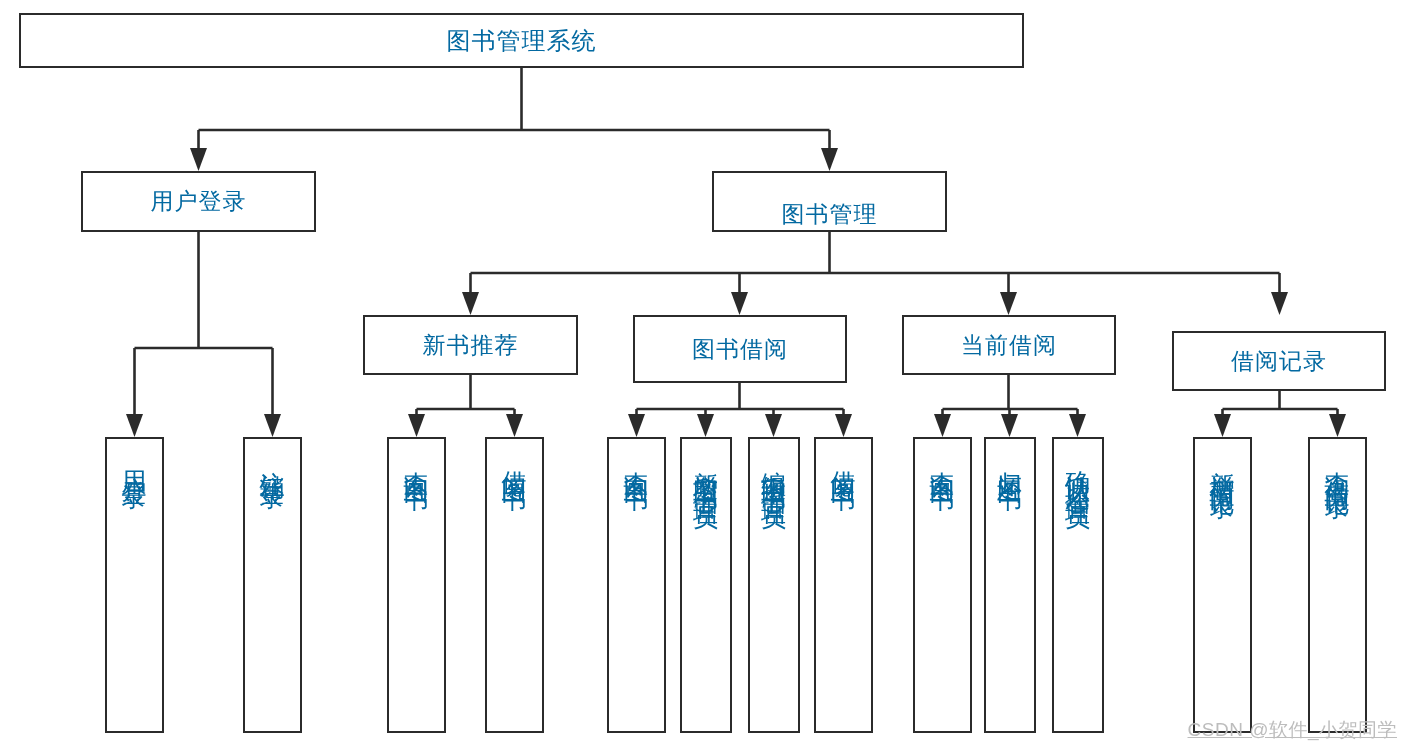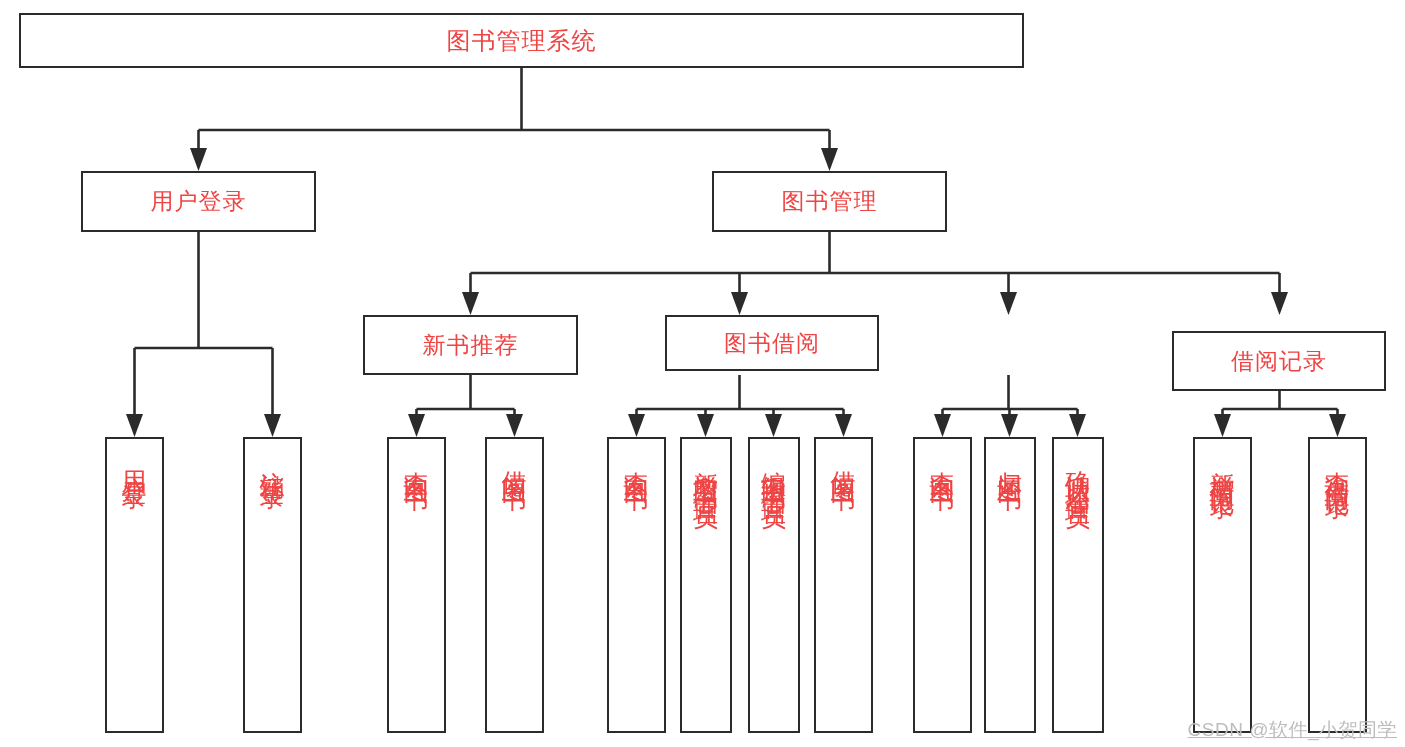--- a/index.html
+++ b/index.html
@@ -39,21 +39,21 @@
 
   
   .node {
     position: absolute;
     box-sizing: border-box;
     background: #ffffff;
     border: 2.6px solid #2b2b2b;
     display: flex;
     align-items: center;
     justify-content: center;
-    color: #ef4444;
+    color: #0369a1;
   }
   .node .label {
     white-space: nowrap;
     letter-spacing: 1px;
   }
 
   
   .node.root .label {
     font-size: 24px;
   }
@@ -164,32 +164,35 @@
   </svg>
 
   <div class="node root" style="left:19px; top:13px; width:1005px; height:55px;">
     <span class="label">图书管理系统</span>
   </div>
 
   <div class="node branch" style="left:81px; top:171px; width:235px; height:61px;">
     <span class="label">用户登录</span>
   </div>
 
-  <div class="node branch" style="left:712px; top:171px; width:235px; height:61px;">
+  <div class="node branch" style="left:712px; top:171px; width:235px; height:61px;align-items:flex-end;">
     <span class="label">图书管理</span>
   </div>
 
   <div class="node branch" style="left:363px; top:315px; width:215px; height:60px;">
     <span class="label">新书推荐</span>
   </div>
 
-  <div class="node branch" style="left:633px; top:315px; width:214px; height:56px;margin-left:32px;">
+  <div class="node branch" style="left:633px; top:315px; width:214px; height:68px;">
     <span class="label">图书借阅</span>
   </div>
 
+  <div class="node branch" style="left:902px; top:315px; width:214px; height:60px;">
+    <span class="label">当前借阅</span>
+  </div>
 
   <div class="node branch" style="left:1172px; top:315px; width:214px; height:60px;margin-top:16px;">
     <span class="label">借阅记录</span>
   </div>
 
   <div class="node leaf" style="left:105px; top:437px; width:59px; height:296px;">
     <span class="label">用户登录</span>
   </div>
 
   <div class="node leaf" style="left:243px; top:437px; width:59px; height:296px;">

